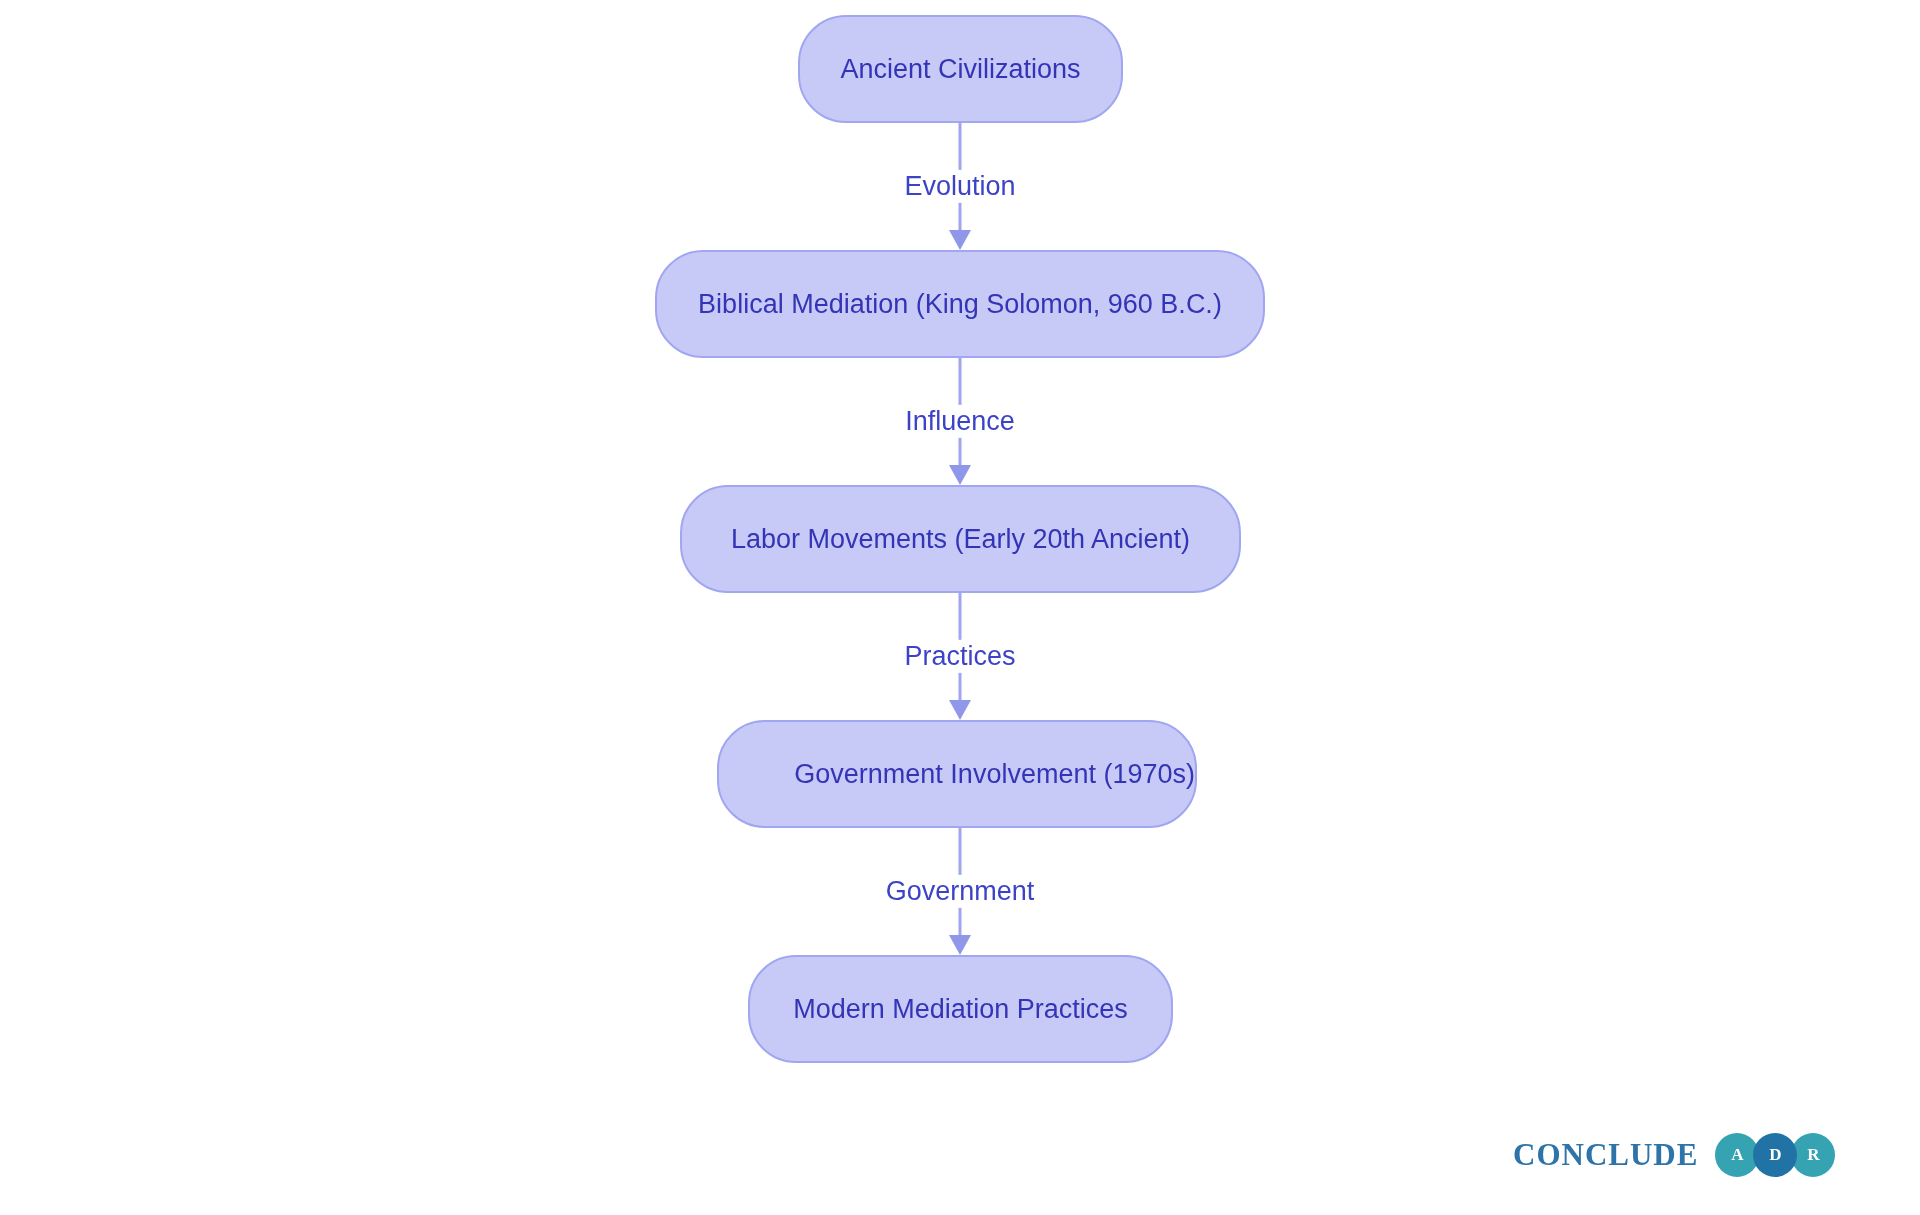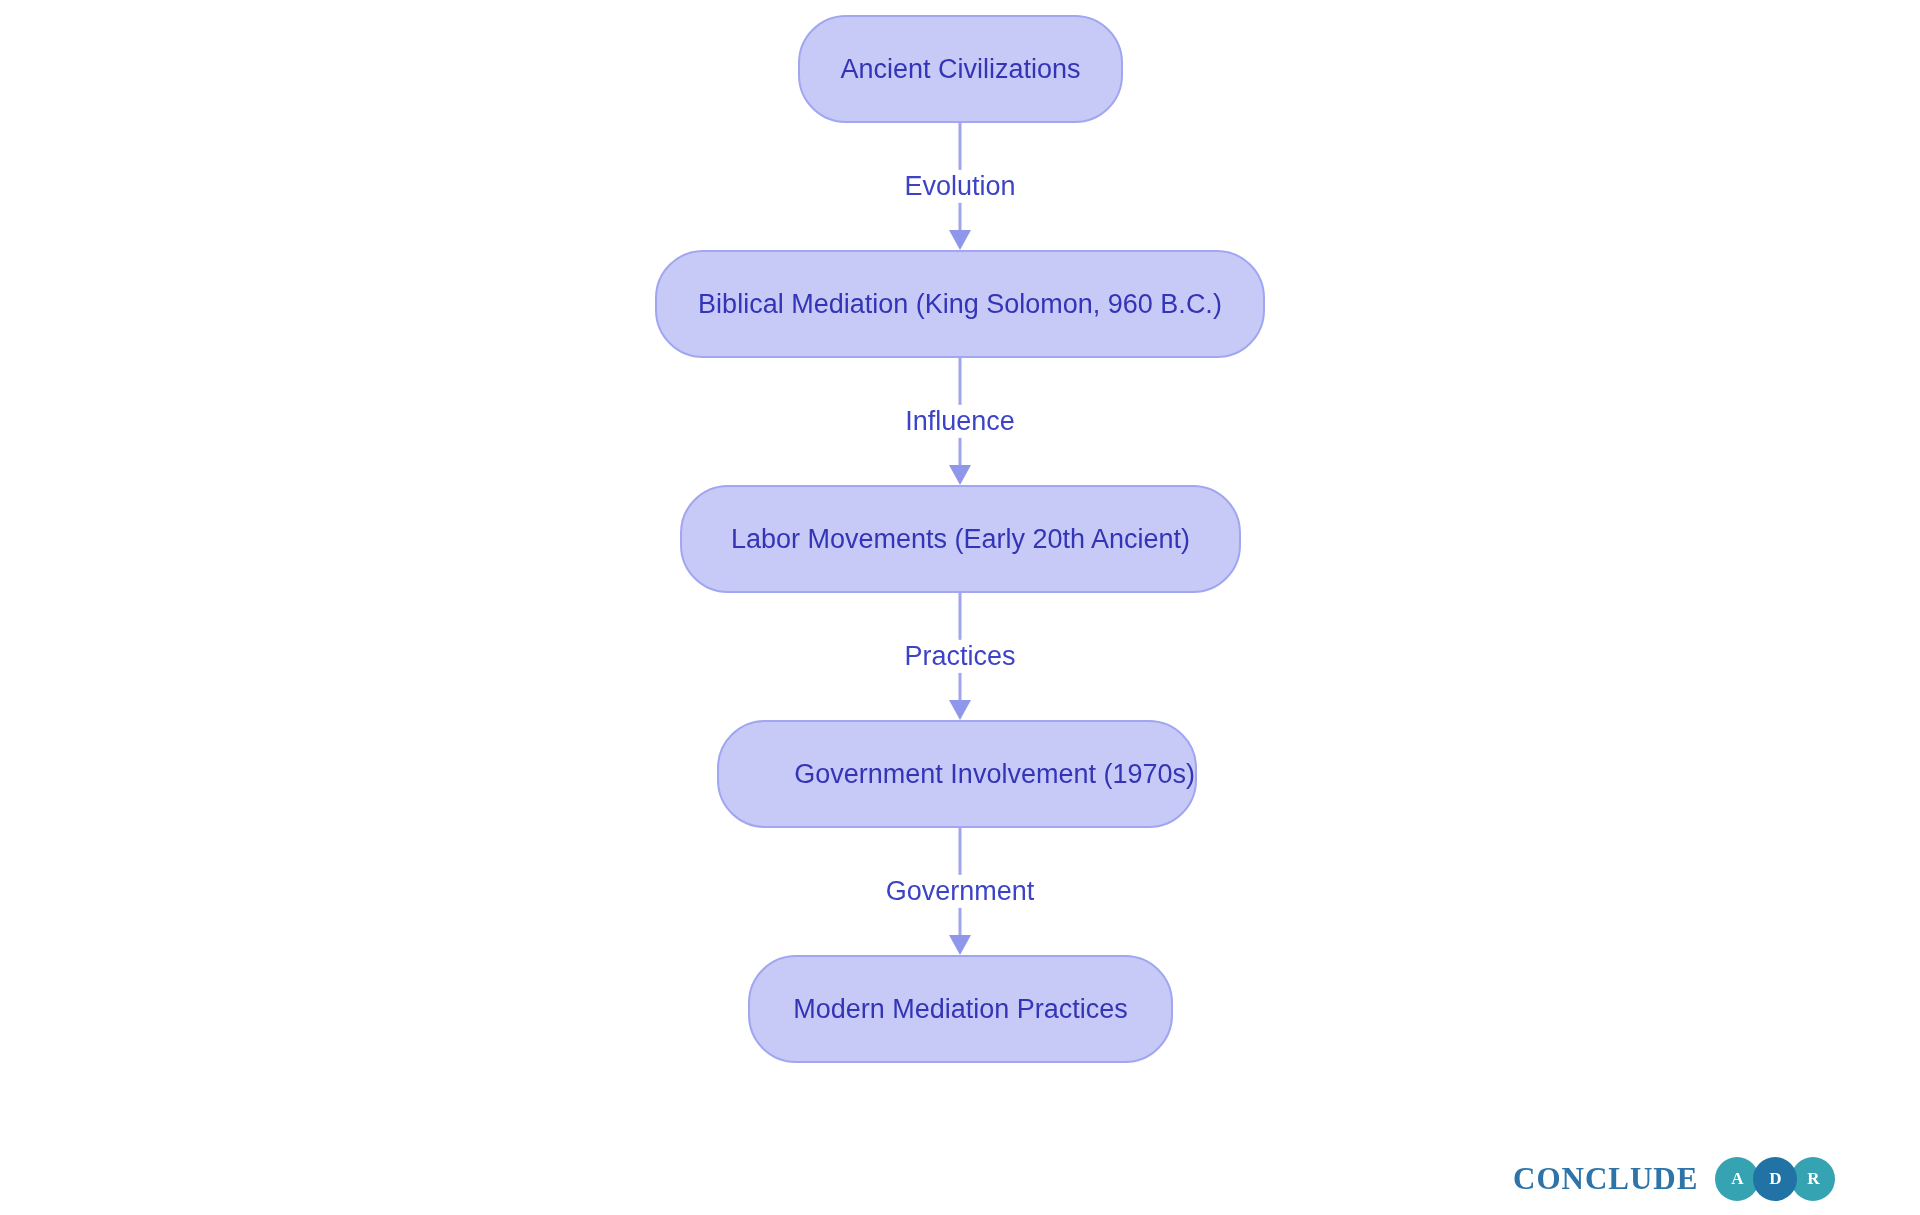--- a/index.html
+++ b/index.html
@@ -70,21 +70,21 @@
     padding:1px 9px;
     color:var(--edge-label);
     font-size:27px;
     font-weight:500;
     white-space:nowrap;
   }
   
   .logo{
     position:absolute;
     left:1513px;top:1133px;height:44px;
-    display:flex;align-items:center;margin-top:24px;
+    display:flex;align-items:center;
   }
   .wordmark{
     font-family:"Liberation Serif",serif;
     font-weight:bold;
     font-size:31px;
     letter-spacing:1px;
     color:var(--wordmark);
   }
   .badges{display:flex;align-items:center;margin-left:17px;}
   .badge{

